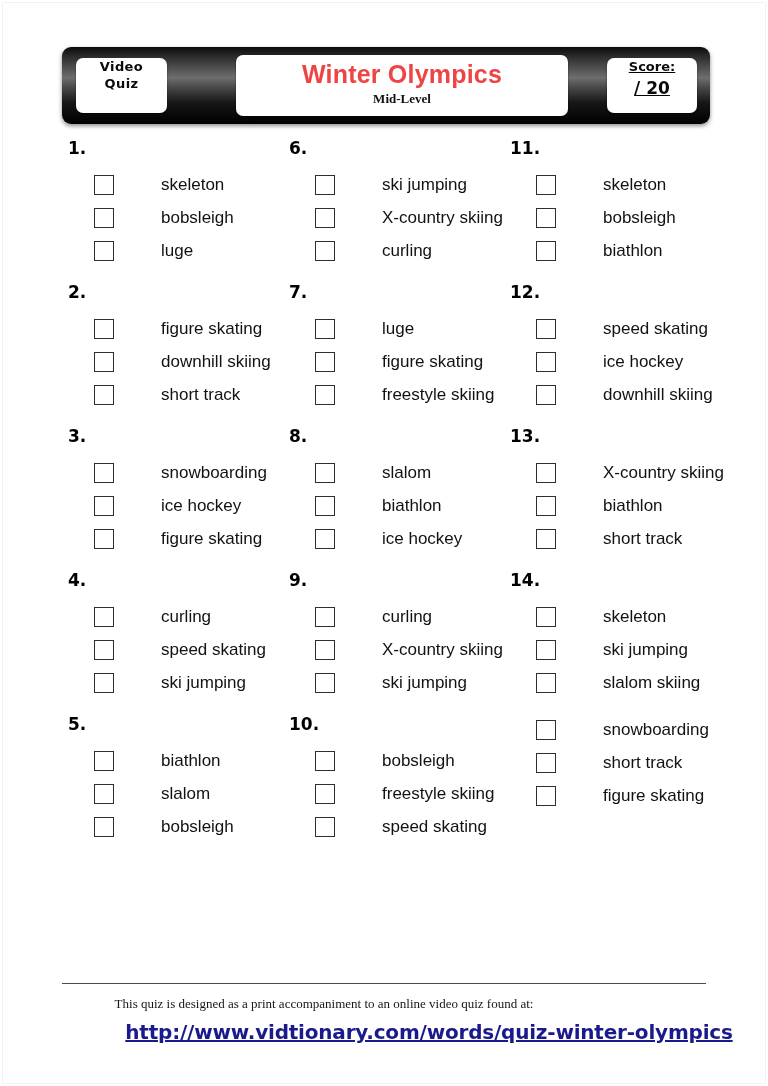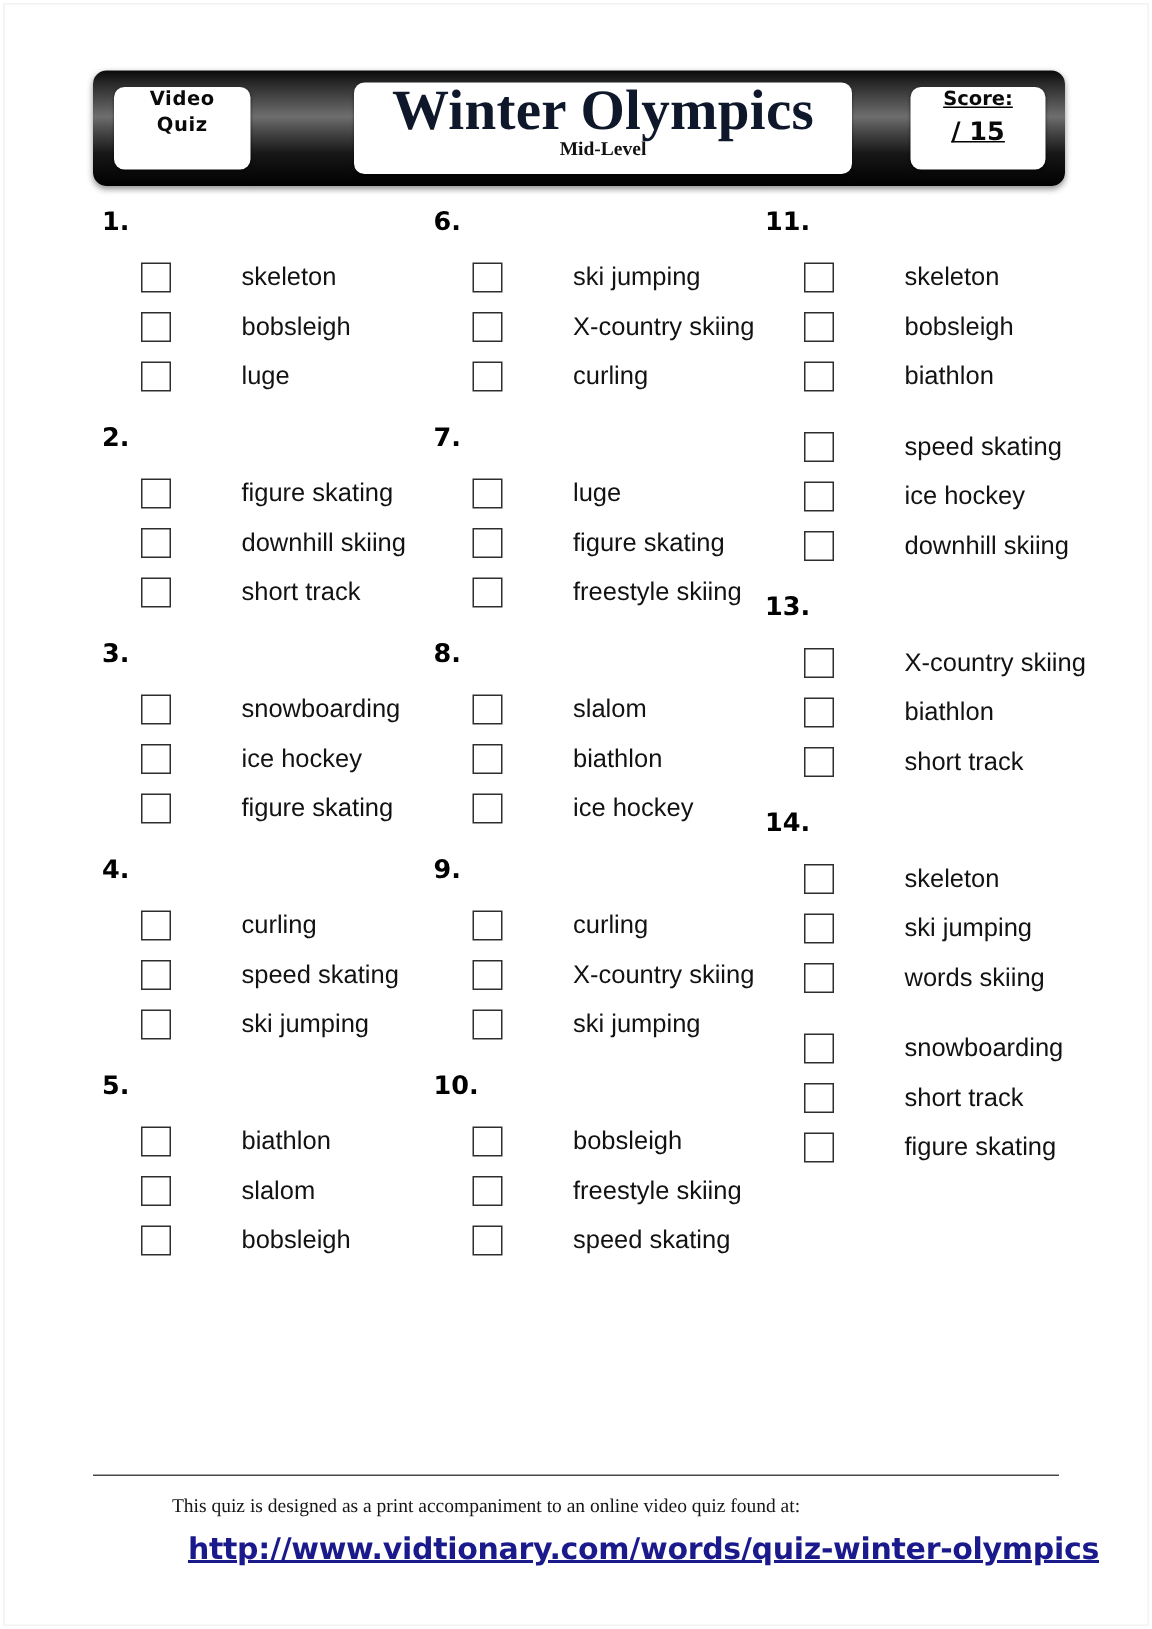--- a/index.html
+++ b/index.html
@@ -81,26 +81,26 @@
 
   .hbox-title {
     left: 174px;
     top: 8px;
     width: 332px;
     height: 61px;
     justify-content: flex-start;
     padding-top: 2px;
   }
   .title-main {
-    font-family: Liberation Serif, serif;
-    font-weight: bold;
-    font-size: 38px;
+    font-family: Liberation Sans, sans-serif;
+    font-weight: bold;
+    font-size: 25px;
     letter-spacing: 0.2px;
     line-height: 34px;
-    color: #0f172a;
+    color: #ef4444;
     white-space: nowrap;
   }
   .title-sub {
     font-family: "Liberation Serif", serif;
     font-weight: bold;
     font-size: 13px;
     line-height: 17px;
     color: #111111;
     margin-top: -1px;
   }
@@ -239,21 +239,21 @@
       <div class="video-line">Quiz</div>
     </div>
 
     <div class="hbox hbox-title">
       <div class="title-main">Winter Olympics</div>
       <div class="title-sub">Mid-Level</div>
     </div>
 
     <div class="hbox hbox-score">
       <div class="score-label">Score:</div>
-      <div class="score-value">/ 15</div>
+      <div class="score-value">/ 20</div>
     </div>
 
   </div>
 
   <div class="grid">
     <div class="column col-1">
         <div class="question">
           <div class="q-number">1.</div>
           <div class="options">
             <div class="option">
@@ -438,20 +438,21 @@
               <span class="checkbox"></span>
               <span class="option-label">bobsleigh</span>
             </div>
             <div class="option">
               <span class="checkbox"></span>
               <span class="option-label">biathlon</span>
             </div>
           </div>
         </div>
         <div class="question">
+          <div class="q-number">12.</div>
           <div class="options">
             <div class="option">
               <span class="checkbox"></span>
               <span class="option-label">speed skating</span>
             </div>
             <div class="option">
               <span class="checkbox"></span>
               <span class="option-label">ice hockey</span>
             </div>
             <div class="option">
@@ -483,21 +484,21 @@
             <div class="option">
               <span class="checkbox"></span>
               <span class="option-label">skeleton</span>
             </div>
             <div class="option">
               <span class="checkbox"></span>
               <span class="option-label">ski jumping</span>
             </div>
             <div class="option">
               <span class="checkbox"></span>
-              <span class="option-label">words skiing</span>
+              <span class="option-label">slalom skiing</span>
             </div>
           </div>
         </div>
         <div class="question">
           <div class="options">
             <div class="option">
               <span class="checkbox"></span>
               <span class="option-label">snowboarding</span>
             </div>
             <div class="option">

